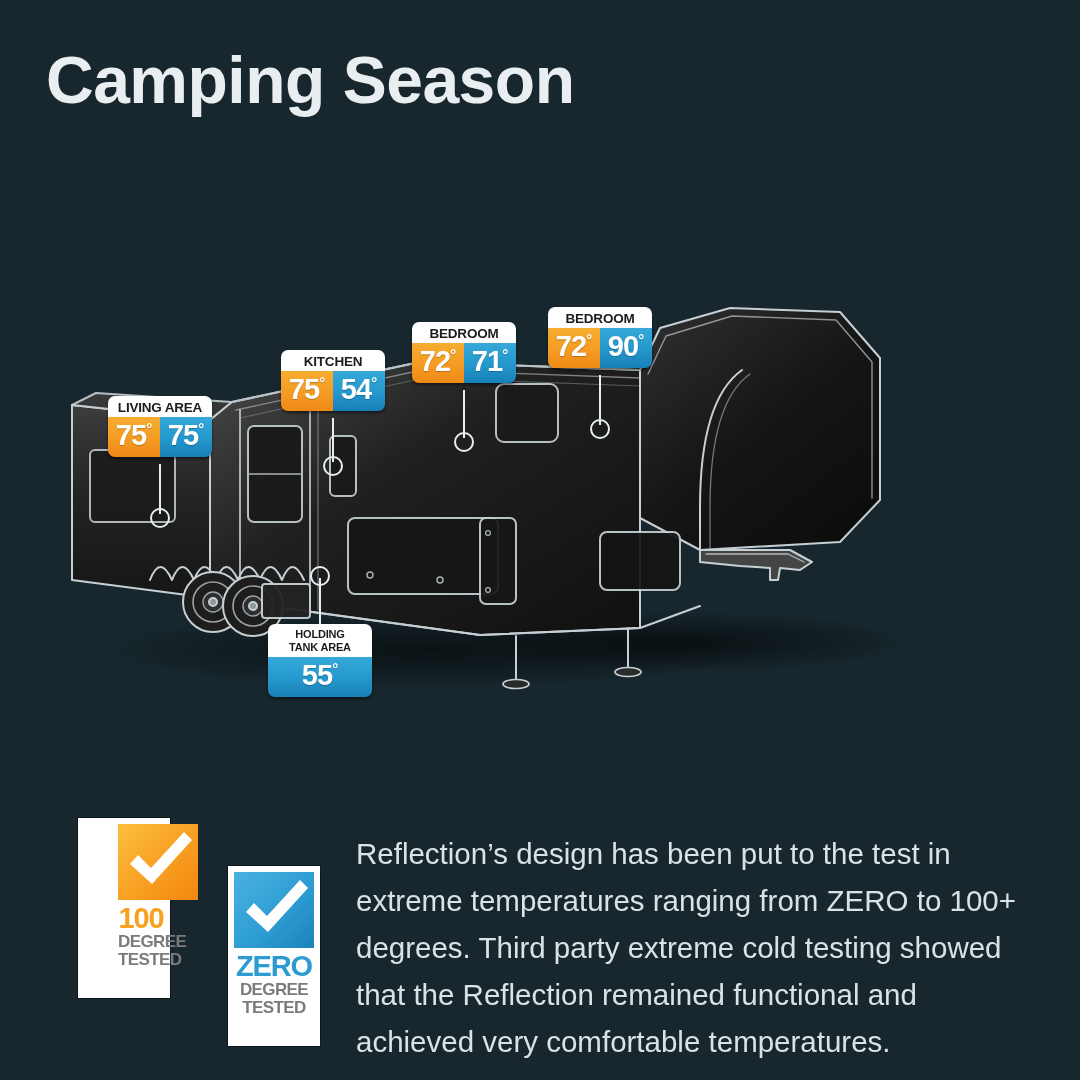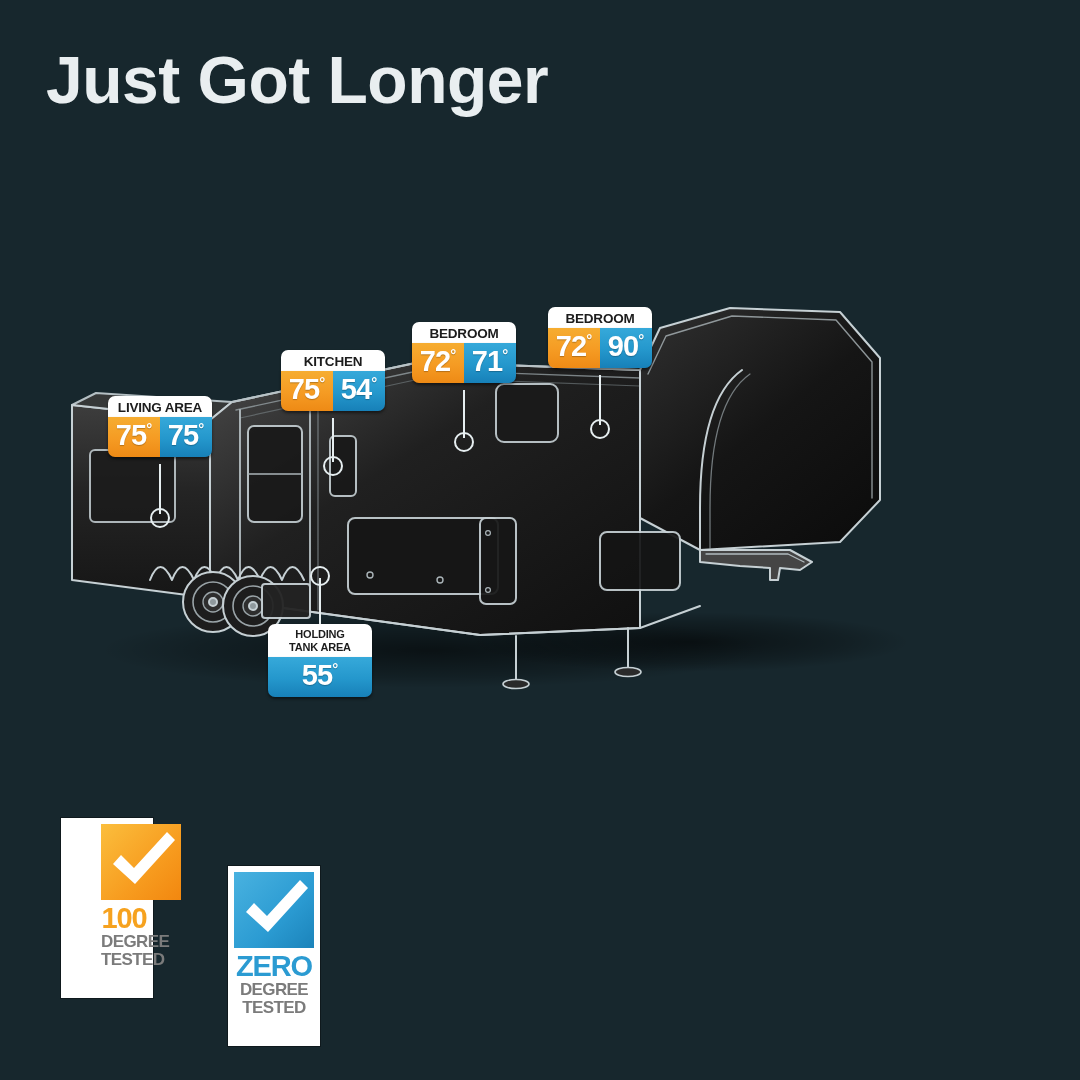--- a/index.html
+++ b/index.html
@@ -148,38 +148,38 @@
   .seal.orange .big { color: #f6a21f; }
   .seal.blue .big   { color: #2b9bd2; }
   .seal .sub {
     text-align: center;
     font-weight: bold;
     font-size: 17px;
     line-height: 18px;
     color: #7b7b7b;
     letter-spacing: -0.6px;
   }
-  #seal-100 { left: 61px; padding-left: 40px; }
+  #seal-100 { left: 78px; padding-left: 40px; }
   #seal-zero { left: 228px; margin-top: 48px; }
 
   #body-copy {
     position: absolute;
     left: 356px;
     top: 18px;
     width: 660px;
     color: #d9e3e6;
     font-size: 29.5px;
     line-height: 47px;
   }
 </style>
 </head>
 <body>
 
 <div id="headline">
-  <div class="line">Just Got Longer</div>
+  <div class="line">Camping Season</div>
 </div>
 
 <div id="rv-stage">
   <svg width="1080" height="490" viewBox="0 0 1080 490" xmlns="http://www.w3.org/2000/svg" aria-hidden="true">
     <defs>
       <linearGradient id="bodyGrad" x1="0" y1="0" x2="0" y2="1">
         <stop offset="0%" stop-color="#3d3d3d"></stop>
         <stop offset="45%" stop-color="#242424"></stop>
         <stop offset="100%" stop-color="#161616"></stop>
       </linearGradient>
@@ -343,13 +343,14 @@
     <div class="mark">
       <svg width="80" height="76" viewBox="0 0 80 76" xmlns="http://www.w3.org/2000/svg">
         <path d="M12,40 L20,31 L33,44 L66,8 L74,16 L34,60 Z" fill="#ffffff"></path>
       </svg>
     </div>
     <div class="big">ZERO</div>
     <div class="sub">DEGREE</div>
     <div class="sub">TESTED</div>
   </div>
 
+  <div id="body-copy">Reflection’s design has been put to the test in extreme temperatures ranging from ZERO to 100+ degrees. Third party extreme cold testing showed that the Reflection remained functional and achieved very comfortable temperatures.</div>
 </div>
 
 </body></html>

